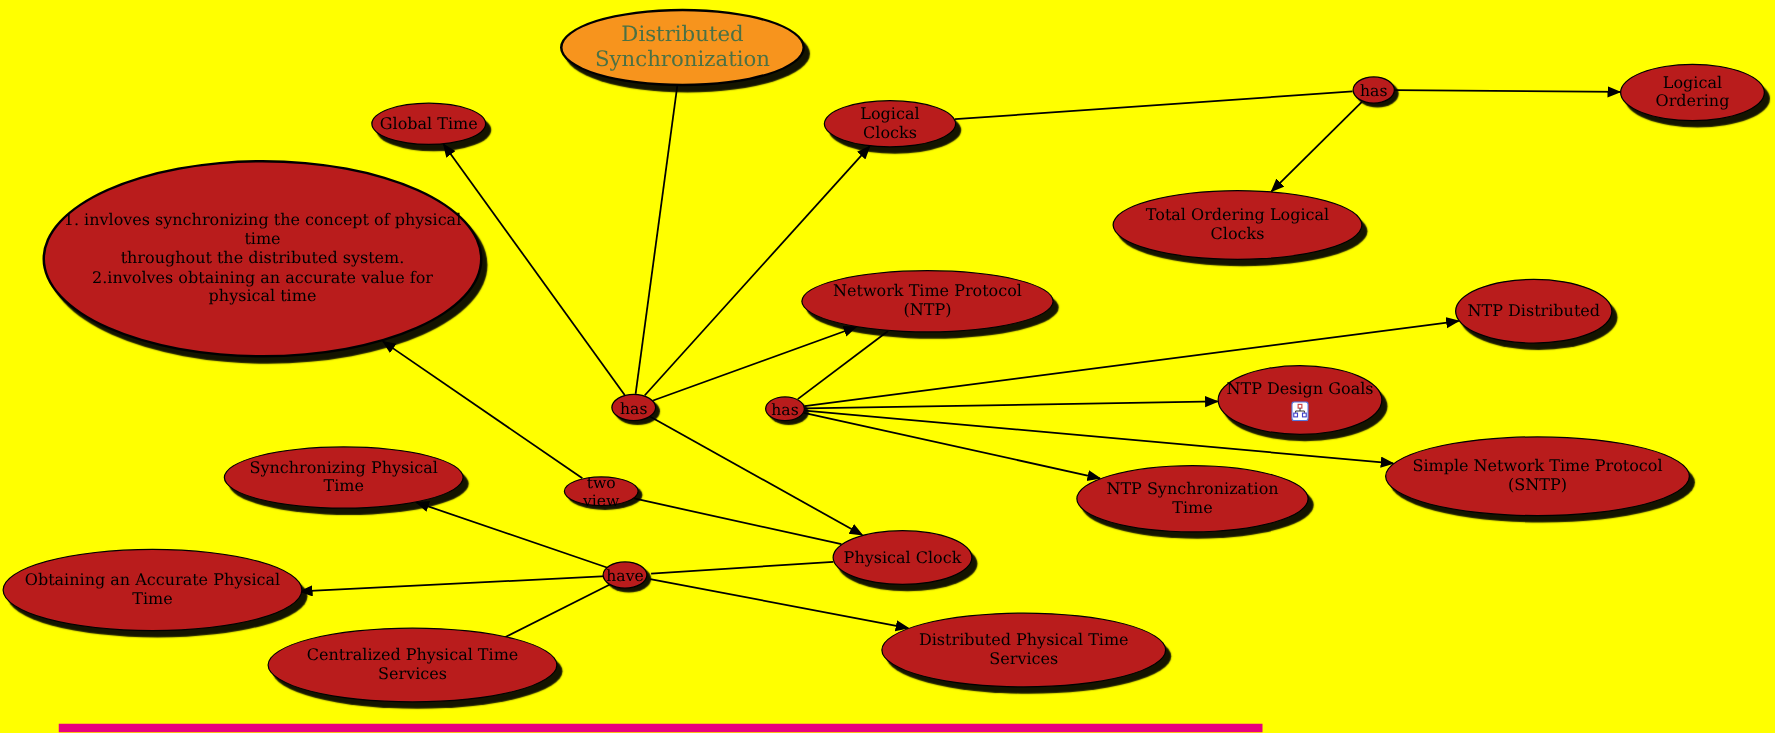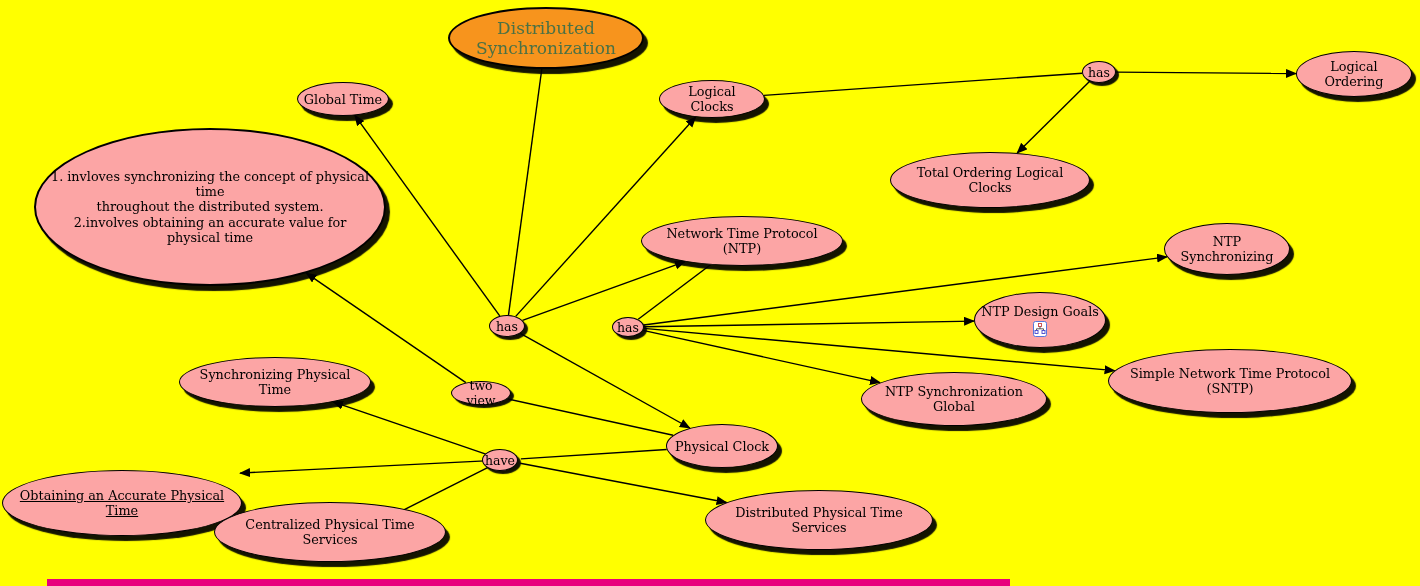--- a/index.html
+++ b/index.html
@@ -10,21 +10,21 @@
   }
   #edge-layer {
     position: absolute;
     left: 0; top: 0;
     z-index: 1;
   }
   .node {
     position: absolute;
     z-index: 2;
     box-sizing: border-box;
-    background: #fca5a5;
+    background: #b91c1c;
     border: 1.5px solid #000000;
     border-radius: 50%;
     display: flex;
     flex-direction: column;
     align-items: center;
     justify-content: center;
     text-align: center;
     font-size: 12.8px;
     color: #000000;
     padding: 0 5px;
@@ -110,21 +110,21 @@
       <div class="node note" style="left: 34px; top: 128px; width: 352px; height: 158px;">
         <span class="lbl">1. invloves synchronizing the concept of physical time
 throughout the distributed system.
 2.involves obtaining an accurate value for
 physical time</span>
       </div>
       <div class="node" style="left: 641px; top: 216px; width: 202px; height: 50px;">
         <span class="lbl">Network Time Protocol (NTP)</span>
       </div>
       <div class="node" style="left: 1164px; top: 223px; width: 126px; height: 52px;">
-        <span class="lbl">NTP Synchronizing</span>
+        <span class="lbl">NTP Distributed</span>
       </div>
       <div class="node" style="left: 974px; top: 292px; width: 132px; height: 56px; justify-content: center;">
         <span class="lbl">NTP Design Goals</span>
   <span class="res-icon"><svg width="14" height="16" viewBox="0 0 14 16" xmlns="http://www.w3.org/2000/svg">
     <rect x="0.5" y="0.5" width="13" height="15" rx="2" fill="#ffffff" stroke="#5577dd" stroke-width="1"></rect>
     <rect x="5.5" y="2.5" width="3" height="3" fill="#ffffff" stroke="#cc4444" stroke-width="0.9"></rect>
     <path d="M7 5.5 V7.8 M3.5 7.8 H10.5 M3.5 7.8 V9.3 M10.5 7.8 V9.3" stroke="#333333" fill="none" stroke-width="0.8"></path>
     <rect x="2" y="9.5" width="3" height="3" fill="#ffffff" stroke="#4444cc" stroke-width="0.9"></rect>
     <rect x="9" y="9.5" width="3" height="3" fill="#ffffff" stroke="#4444cc" stroke-width="0.9"></rect>
   </svg></span>
@@ -132,35 +132,35 @@
       <div class="node link" style="left: 489px; top: 315px; width: 36px; height: 22px;">
         <span class="lbl">has</span>
       </div>
       <div class="node link" style="left: 612px; top: 317px; width: 32px; height: 20px;">
         <span class="lbl">has</span>
       </div>
       <div class="node" style="left: 1108px; top: 349px; width: 244px; height: 64px;">
         <span class="lbl">Simple Network Time Protocol (SNTP)</span>
       </div>
       <div class="node" style="left: 861px; top: 372px; width: 186px; height: 54px;">
-        <span class="lbl">NTP Synchronization Global</span>
+        <span class="lbl">NTP Synchronization Time</span>
       </div>
       <div class="node link" style="left: 451px; top: 381px; width: 60px; height: 24px;">
         <span class="lbl">two view</span>
       </div>
       <div class="node" style="left: 179px; top: 357px; width: 192px; height: 50px;">
         <span class="lbl">Synchronizing Physical Time</span>
       </div>
       <div class="node" style="left: 666px; top: 424px; width: 112px; height: 44px;">
         <span class="lbl">Physical Clock</span>
       </div>
       <div class="node link" style="left: 482px; top: 449px; width: 36px; height: 22px;">
         <span class="lbl">have</span>
       </div>
-      <div class="node" style="left: 2px; top: 470px; width: 240px; height: 66px; text-decoration: underline;">
+      <div class="node" style="left: 2px; top: 439px; width: 240px; height: 66px;">
         <span class="lbl">Obtaining an Accurate Physical Time</span>
       </div>
       <div class="node" style="left: 214px; top: 502px; width: 232px; height: 60px; align-items: center;">
         <span class="lbl">Centralized Physical Time Services</span>
       </div>
       <div class="node" style="left: 705px; top: 490px; width: 228px; height: 60px;">
         <span class="lbl">Distributed Physical Time Services</span>
       </div>
     </div>
   <div id="bottom-strip" style="left: 47px; top: 579px; width: 963px; height: 7px; background: rgb(232, 0, 125);"></div>

